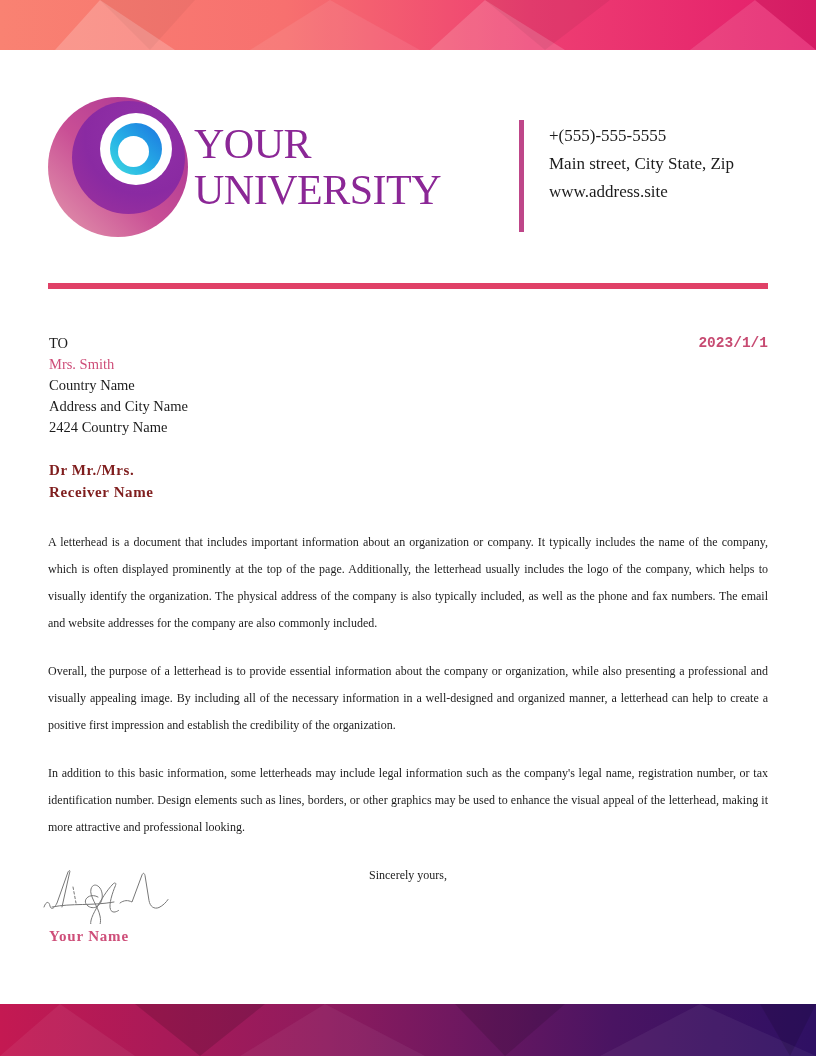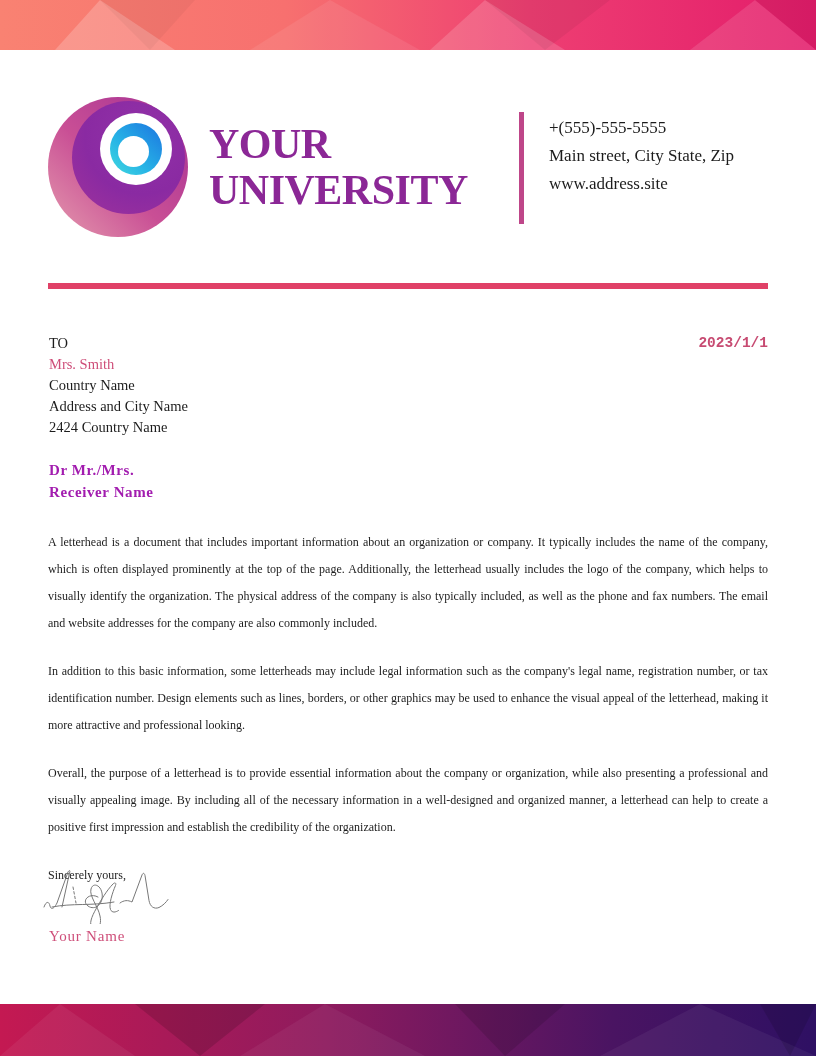--- a/index.html
+++ b/index.html
@@ -40,49 +40,49 @@
     position: absolute; left: 10px; top: 10px; width: 52px; height: 52px; border-radius: 50%;
     background: linear-gradient(225deg, #1b74e0 0%, #27b4e6 60%, #41dade 100%);
   }
   .logo-hole {
     position: absolute; left: 8px; top: 13px; width: 31px; height: 31px; border-radius: 50%;
     background: #ffffff;
   }
 
   
   .brand {
-    position: absolute; left: 209px; top: 121px;
-    font-size: 42px; line-height: 46px; font-weight: bold;
+    position: absolute; left: 194px; top: 121px;
+    font-size: 42px; line-height: 46px; font-weight: normal;
     letter-spacing: -0.5px; color: #8b2796;
   }
 
   
-  .contact { position: absolute; left: 519px; top: 112px; display: flex; }
+  .contact { position: absolute; left: 519px; top: 120px; display: flex; }
   .contact-bar { width: 5px; height: 112px; background: #be4689; margin-right: 25px; }
   .contact-lines { font-size: 17px; line-height: 28px; color: #1c1c1c; padding-top: 2px; }
 
   
   .divider { position: absolute; left: 48px; top: 283px; width: 720px; height: 6px; background: #e04167; }
 
   
   .recipient { position: absolute; left: 49px; top: 333px; font-size: 14.5px; line-height: 21px; }
   .accent { color: #ce4e79; font-weight: normal; }
   .date { position: absolute; right: 48px; top: 333px; font-size: 14.5px; line-height: 21px; font-weight: bold; color: #c74b72; font-family: Liberation Mono, monospace; }
 
   
-  .salutation { position: absolute; left: 49px; top: 460px; font-size: 15px; line-height: 21.5px; font-weight: bold; color: #a21caf; letter-spacing: 0.6px; }
+  .salutation { position: absolute; left: 49px; top: 460px; font-size: 15px; line-height: 21.5px; font-weight: bold; color: #7f1d1d; letter-spacing: 0.6px; }
 
   
   .body-copy { position: absolute; left: 48px; top: 529px; width: 720px; font-size: 12px; line-height: 27px; text-align: justify; color: #1c1c1c; }
   .body-copy p { margin-bottom: 21px; }
-  .closing { text-align: left; }
+  .closing { text-align: center; }
 
   
   .signature { position: absolute; left: 42px; top: 866px; }
-  .signer-name { position: absolute; left: 49px; top: 928px; font-size: 15px; font-weight: normal; color: #ce4e79; letter-spacing: 0.8px; }
+  .signer-name { position: absolute; left: 49px; top: 928px; font-size: 15px; font-weight: bold; color: #ce4e79; letter-spacing: 0.8px; }
 </style>
 </head>
 <body>
 
 <div class="page">
 
   <div class="band-top">
     <svg width="816" height="50" viewBox="0 0 816 50" xmlns="http://www.w3.org/2000/svg">
       <defs>
         <linearGradient id="gTop" x1="0" y1="0" x2="1" y2="0">
@@ -140,22 +140,22 @@
 
   <div class="date">2023/1/1</div>
 
   <div class="salutation">
     <div>Dr Mr./Mrs.</div>
     <div>Receiver Name</div>
   </div>
 
   <div class="body-copy">
     <p>A letterhead is a document that includes important information about an organization or company. It typically includes the name of the company, which is often displayed prominently at the top of the page. Additionally, the letterhead usually includes the logo of the company, which helps to visually identify the organization. The physical address of the company is also typically included, as well as the phone and fax numbers. The email and website addresses for the company are also commonly included.</p>
+    <p>Overall, the purpose of a letterhead is to provide essential information about the company or organization, while also presenting a professional and visually appealing image. By including all of the necessary information in a well-designed and organized manner, a letterhead can help to create a positive first impression and establish the credibility of the organization.</p>
     <p>In addition to this basic information, some letterheads may include legal information such as the company's legal name, registration number, or tax identification number. Design elements such as lines, borders, or other graphics may be used to enhance the visual appeal of the letterhead, making it more attractive and professional looking.</p>
-    <p>Overall, the purpose of a letterhead is to provide essential information about the company or organization, while also presenting a professional and visually appealing image. By including all of the necessary information in a well-designed and organized manner, a letterhead can help to create a positive first impression and establish the credibility of the organization.</p>
     <p class="closing">Sincerely yours,</p>
   </div>
 
   <div class="signature">
     <svg width="128" height="58" viewBox="0 0 128 58" xmlns="http://www.w3.org/2000/svg" fill="none">
       <g stroke="#5f5f5f" stroke-width="1" stroke-linecap="round" opacity="0.85">
         <path d="M2,41 c2,-6 5,-6 6,-1 c1,4 4,3 7,-3 L26,6 c1.5,-2.5 2.5,-1.5 1.5,1 L20,41"></path>
         <path d="M31,21 l3,16" stroke-dasharray="2.5,2.2"></path>
         <path d="M10,41 C30,37 50,40 72,36"></path>
         <path d="M56,31 c-9,-5 -17,4 -10,9 c7,5 16,-2 14,-13 c-1.5,-8 -9,-11 -11,-4 c-2,7 7,17 9,27 c2,9 -2,15 -7,12 c-5,-3 -1,-12 3,-19 c5,-9 11,-19 17,-25 c2,-2 3.5,-1 2.5,1.5 c-3,7 -7,19 -5,24 c1.5,3.5 5,3 8,1"></path>

